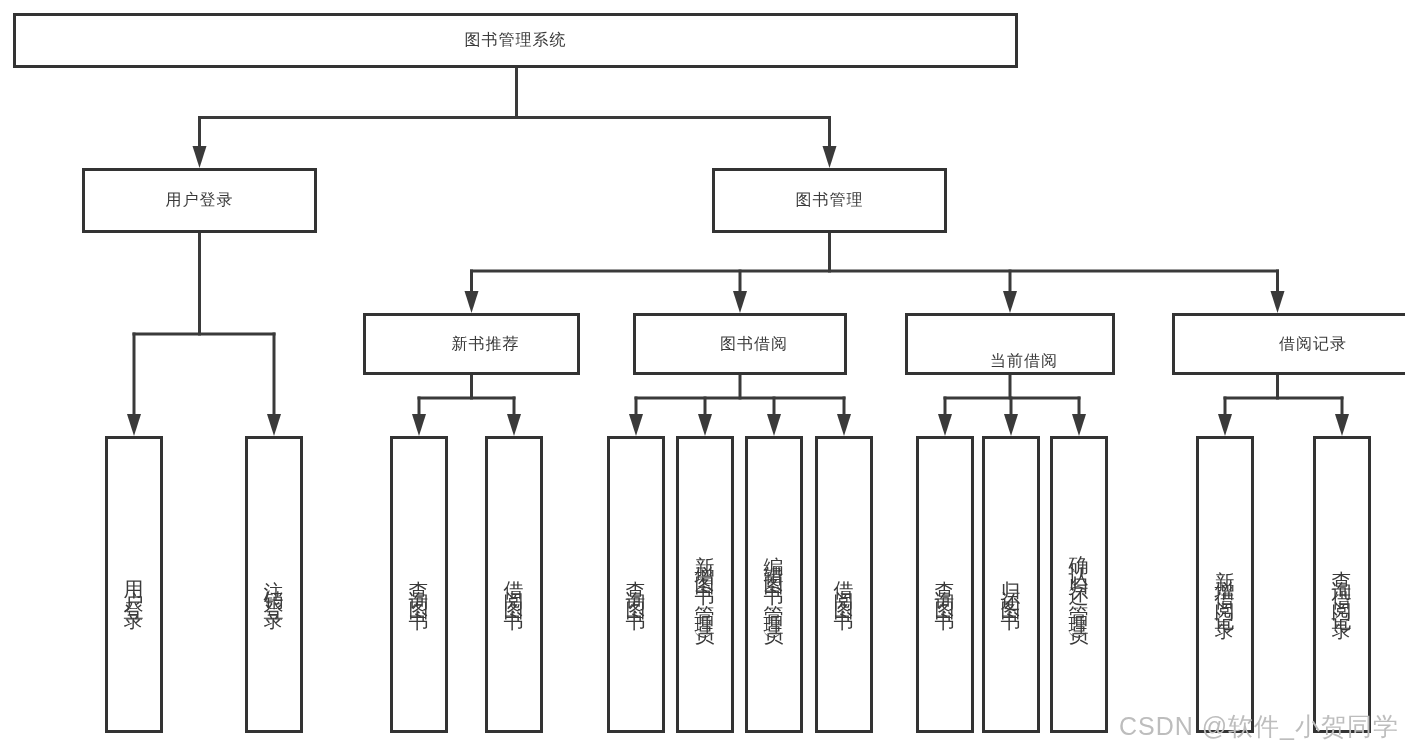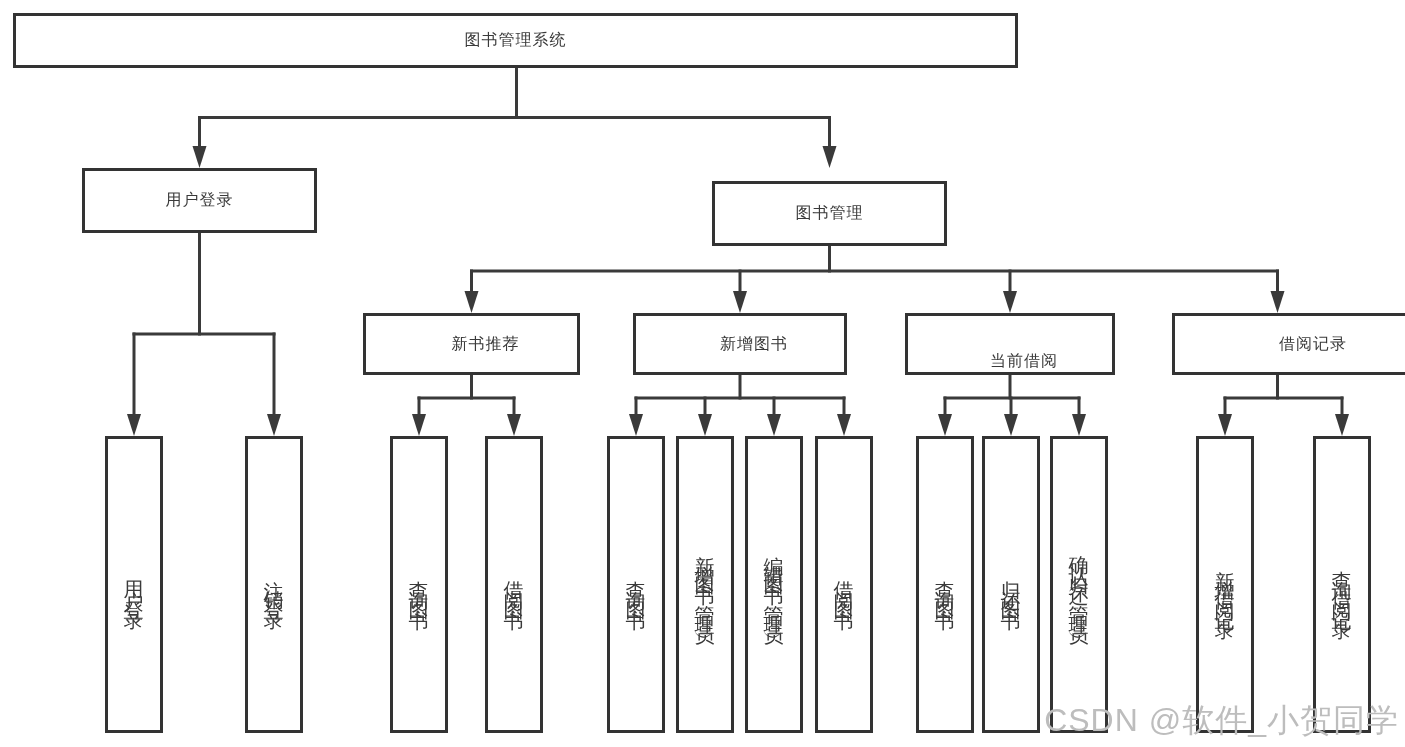--- a/index.html
+++ b/index.html
@@ -52,21 +52,21 @@
     text-orientation: upright;
     font-size: 20px;
     letter-spacing: 10px;
     line-height: 1;
   }
   .watermark {
     position: absolute;
     right: 6px;
     bottom: 4px;
     color: #bdbdbd;
-    font-size: 32px;
+    font-size: 25px;
     letter-spacing: 1px;
     white-space: nowrap;
     margin-top: 44px;
   }
 </style>
 </head>
 <body>
 
 <div class="canvas">
 
@@ -134,29 +134,29 @@
     </g>
   </svg>
 
   <div class="node root hbox">
     <span>图书管理系统</span>
   </div>
 
   <div class="node lvl2 hbox" style="left:82px;width:235px;">
     <span>用户登录</span>
   </div>
-  <div class="node lvl2 hbox" style="left:712px;width:235px;margin-top:13px;">
+  <div class="node lvl2 hbox" style="left:712px;width:235px;">
     <span>图书管理</span>
   </div>
 
   <div class="node lvl3 hbox" style="left:363px;width:217px;">
     <span>新书推荐</span>
   </div>
   <div class="node lvl3 hbox" style="left:633px;width:214px;">
-    <span>新增图书</span>
+    <span>图书借阅</span>
   </div>
   <div class="node lvl3 hbox" style="left:905px;width:210px;align-items:flex-end;">
     <span>当前借阅</span>
   </div>
   <div class="node lvl3 hbox" style="left:1172px;width:254px;">
     <span>借阅记录</span>
   </div>
 
   <div class="node leaf" style="left:105px;">
     <span>用户登录</span>

